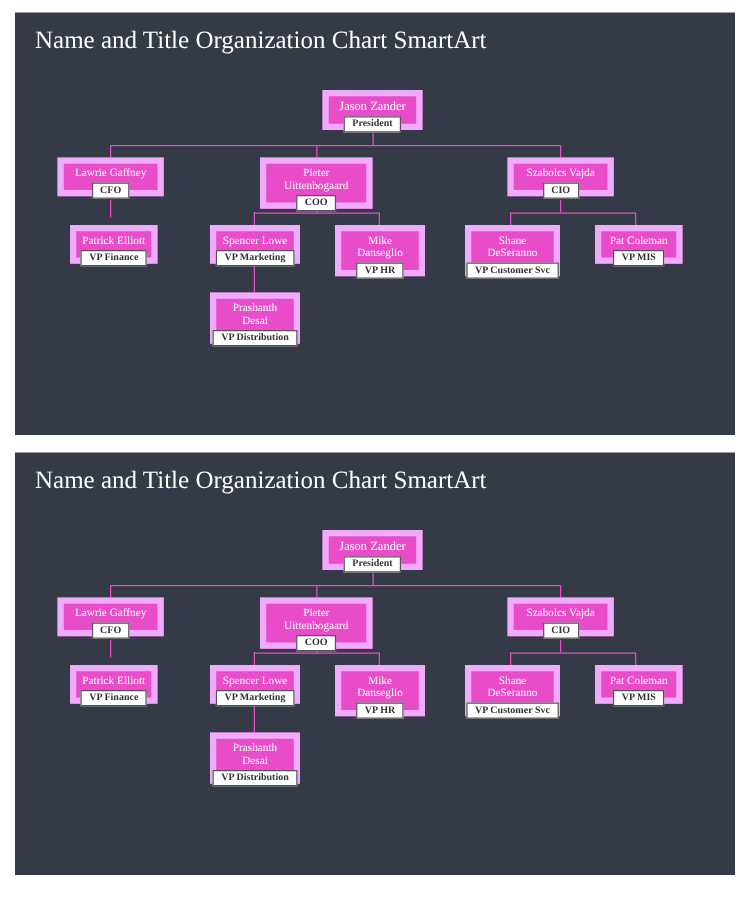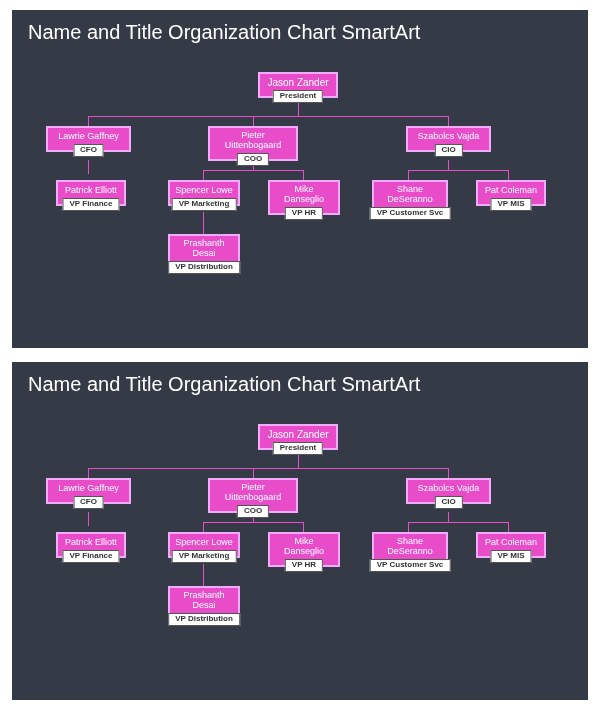--- a/index.html
+++ b/index.html
@@ -1,21 +1,21 @@
 <!DOCTYPE html>
 <html><head>
 <meta charset="utf-8">
 <style>
   html,body{margin:0;padding:0;background:#fff;font-family:"Century Gothic",Futura,"Segoe UI",Arial,sans-serif;}
   .page{width:600px;height:720px;padding:10px 12px;box-sizing:border-box;}
-  .slide{background:#353a47;color:#fff;margin-bottom:14px;padding:10px 16px 12px;box-sizing:border-box;position:relative;height:338px;}
+  .slide{background:#353a47;color:#fff;margin-bottom:14px;padding:10px 16px 12px;box-sizing:border-box;position:relative;height:338px;font-family:Liberation Serif, serif;}
   .title{font-size:20px;font-weight:300;line-height:1.2;margin:0 0 8px;}
   .chart{position:absolute;left:16px;right:16px;top:62px;bottom:12px;}
   .node{position:absolute;}
-  .box{background:#e84cc9;border:2px solid #f0abfc;color:#fff;font-size:9px;line-height:1.1;text-align:center;padding:3px 4px 8px;box-sizing:border-box;position:relative;min-height:26px;display:flex;flex-direction:column;justify-content:center;align-items:center;}
+  .box{background:#e84cc9;border:5px solid #f0abfc;color:#fff;font-size:9px;line-height:1.1;text-align:center;padding:3px 4px 8px;box-sizing:border-box;position:relative;min-height:26px;display:flex;flex-direction:column;justify-content:center;align-items:center;}
   .box.big{font-size:10px;}
   .tag{position:absolute;bottom:-7px;left:50%;transform:translateX(-50%);background:#fff;color:#333;border:1px solid #555;font-size:8px;padding:1px 6px;white-space:nowrap;font-weight:600;}
   .conn{position:absolute;background:#e84cc9;}
   .connH{height:1px;}
   .connV{width:1px;}
 </style>
 </head>
 <body>
 
 <div class="page">

